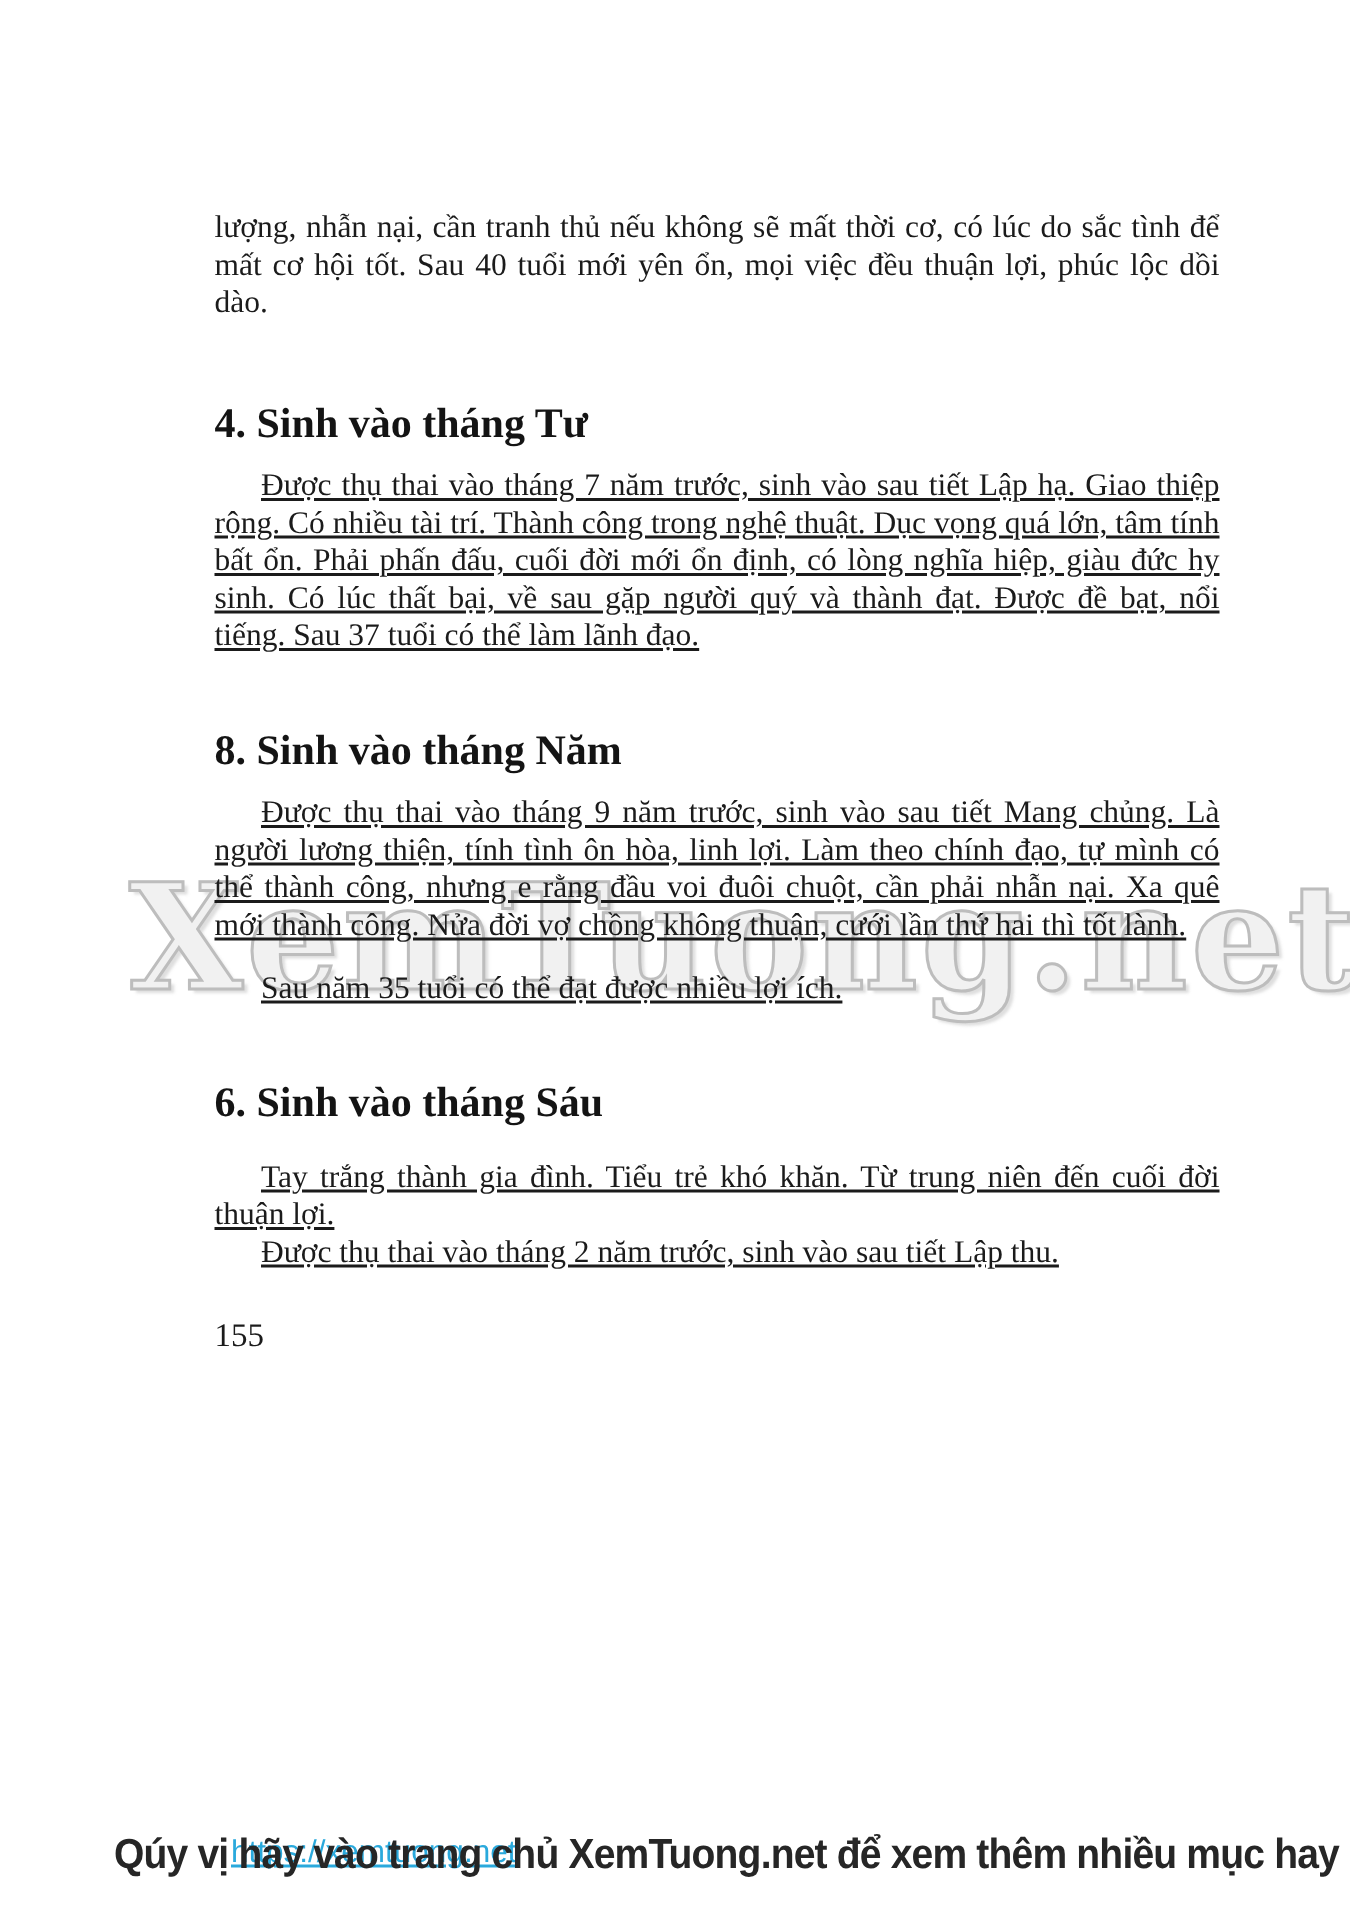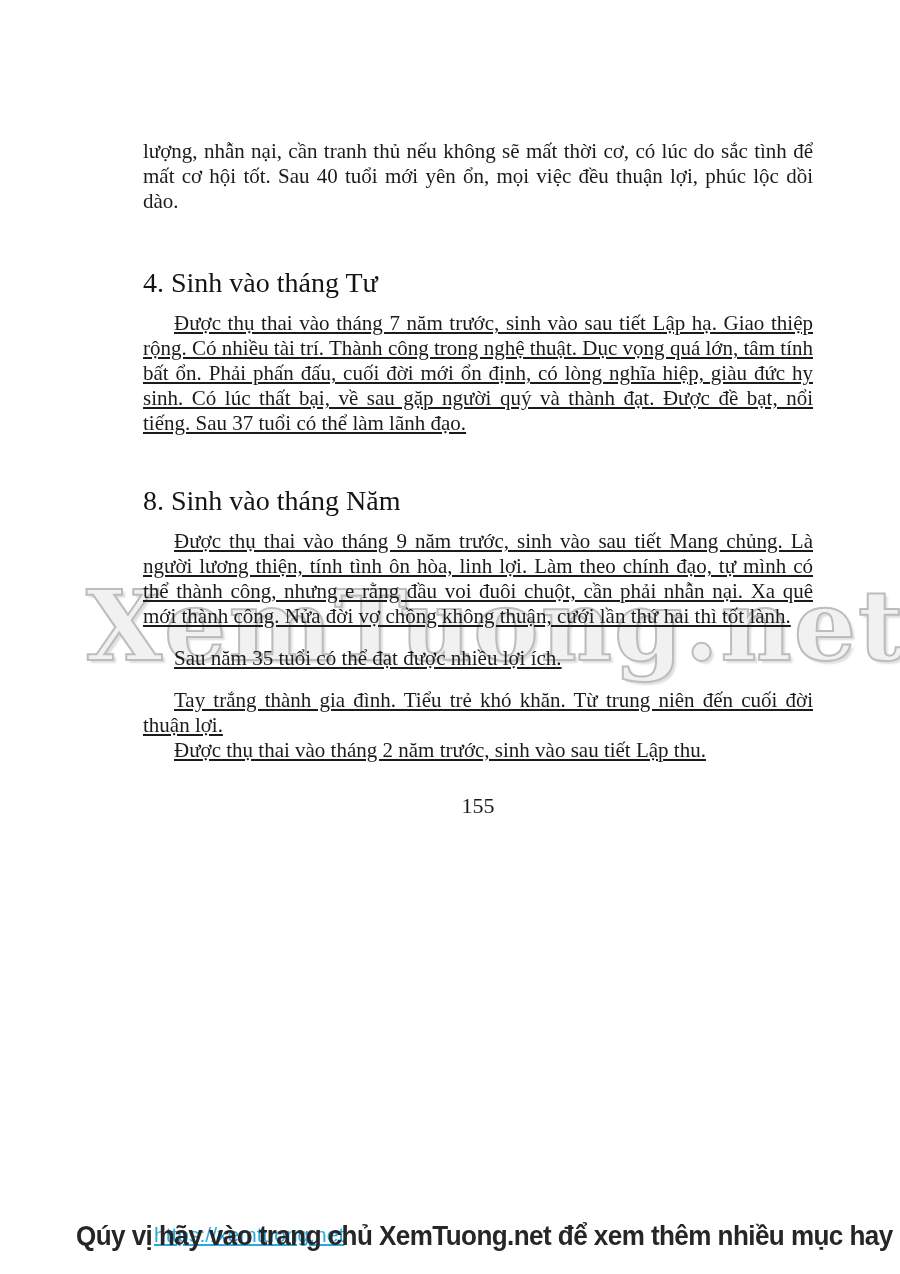--- a/index.html
+++ b/index.html
@@ -38,30 +38,30 @@
     font-size: 21px;
     line-height: 25px;
     text-align: justify;
     color: #1b1b1b;
   }
   .para.indent { text-indent: 31px; text-decoration: underline; }
   .para.sub { margin-top: 17px; }
   .section-heading {
     font-size: 28px;
     line-height: 38px;
-    font-weight: 400;
+    font-weight: 700;
     color: #141414;
     margin-top: 46px;
     margin-bottom: 9px;
     font-variant-numeric: oldstyle-nums;
   }
   .heading-gap-first { margin-top: 50px; }
   .page-number {
     margin-top: 30px;
-    text-align: center;
+    text-align: left;
     font-size: 22px;
     color: #1b1b1b;
   }
   .footer {
     position: absolute;
     left: 0;
     right: 0;
     bottom: 14px;
     height: 48px;
     z-index: 3;
@@ -105,20 +105,21 @@
 
     <p class="para">lượng, nhẫn nại, cần tranh thủ nếu không sẽ mất thời cơ, có lúc do sắc tình để mất cơ hội tốt. Sau 40 tuổi mới yên ổn, mọi việc đều thuận lợi, phúc lộc dồi dào.</p>
 
     <h2 class="section-heading heading-gap-first">4. Sinh vào tháng Tư</h2>
     <p class="para indent">Được thụ thai vào tháng 7 năm trước, sinh vào sau tiết Lập hạ. Giao thiệp rộng. Có nhiều tài trí. Thành công trong nghệ thuật. Dục vọng quá lớn, tâm tính bất ổn. Phải phấn đấu, cuối đời mới ổn định, có lòng nghĩa hiệp, giàu đức hy sinh. Có lúc thất bại, về sau gặp người quý và thành đạt. Được đề bạt, nổi tiếng. Sau 37 tuổi có thể làm lãnh đạo.</p>
 
     <h2 class="section-heading">8. Sinh vào tháng Năm</h2>
     <p class="para indent">Được thụ thai vào tháng 9 năm trước, sinh vào sau tiết Mang chủng. Là người lương thiện, tính tình ôn hòa, linh lợi. Làm theo chính đạo, tự mình có thể thành công, nhưng e rằng đầu voi đuôi chuột, cần phải nhẫn nại. Xa quê mới thành công. Nửa đời vợ chồng không thuận, cưới lần thứ hai thì tốt lành.</p>
     <p class="para indent sub">Sau năm 35 tuổi có thể đạt được nhiều lợi ích.</p>
 
+    <h2 class="section-heading">6. Sinh vào tháng Sáu</h2>
     <p class="para indent sub">Tay trắng thành gia đình. Tiểu trẻ khó khăn. Từ trung niên đến cuối đời thuận lợi.</p>
 
     <p class="para indent">Được thụ thai vào tháng 2 năm trước, sinh vào sau tiết Lập thu.</p>
 
     <div class="page-number">155</div>
   </div>
 
   <div class="footer">
     <a class="ghost-link" href="#">https://xemtuong.net</a>
     <div class="footer-text">Qúy vị hãy vào trang chủ XemTuong.net để xem thêm nhiều mục hay khác</div>

